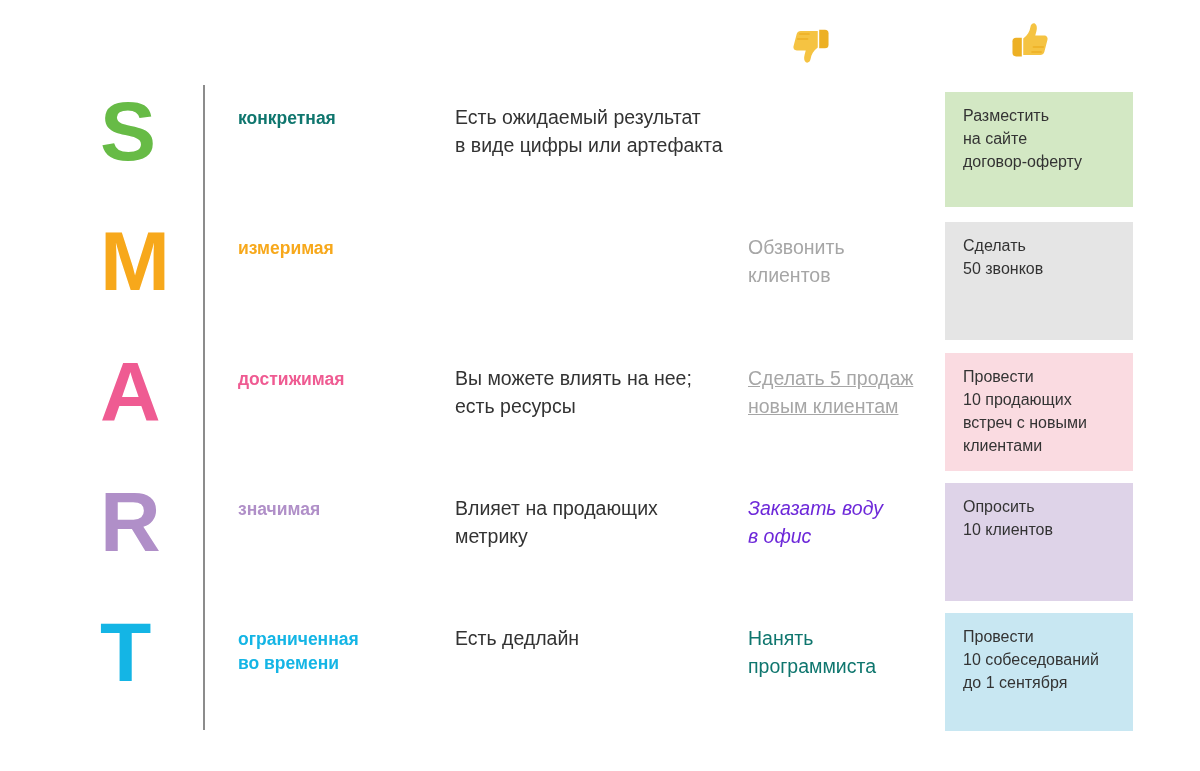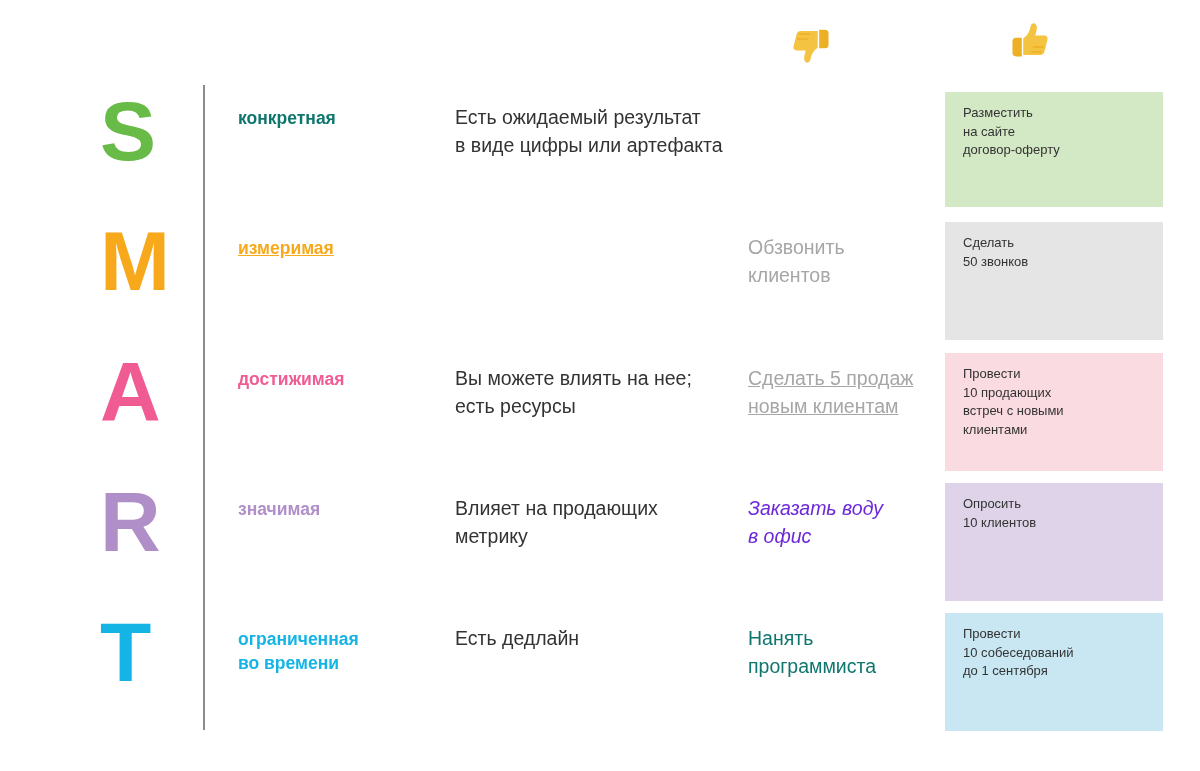--- a/index.html
+++ b/index.html
@@ -112,24 +112,24 @@
     line-height: 1.44;
     color: #a6a6a6;
     font-weight: normal;
   }
 
   
   .good-box {
     position: absolute;
     left: 945px;
     top: 0px;
-    width: 218px;
+    width: 188px;
     box-sizing: border-box;
     padding: 12px 16px 12px 18px;
-    font-size: 13px;
+    font-size: 16px;
     line-height: 1.44;
     color: #333333;
   }
   .row-0 .good-box { height: 115px; }
   .row-1 .good-box { height: 118px; }
   .row-2 .good-box { height: 118px; }
   .row-3 .good-box { height: 118px; }
   .row-4 .good-box { height: 118px; }
 
   .nowrap-lines { white-space: pre-line; }
@@ -164,21 +164,21 @@
     <div class="keyword nowrap-lines" style="color: #0f766e;">конкретная</div>
     <div class="definition nowrap-lines" style="color: rgb(51, 51, 51);">Есть ожидаемый результат
 в виде цифры или артефакта</div>
     <div class="good-box nowrap-lines" style="background: rgb(211, 232, 196);">Разместить
 на сайте
 договор-оферту</div>
   </div>
 
   <div class="row row-1">
     <div class="letter" style="color: rgb(247, 168, 27);">M</div>
-    <div class="keyword nowrap-lines" style="color: rgb(247, 168, 27); text-decoration: underline;">измеримая</div>
+    <div class="keyword nowrap-lines" style="color: rgb(247, 168, 27);">измеримая</div>
     <div class="bad-example nowrap-lines" style="color: rgb(166, 166, 166);">Обзвонить
 клиентов</div>
     <div class="good-box nowrap-lines" style="background: #e5e5e5;">Сделать
 50 звонков</div>
   </div>
 
   <div class="row row-2">
     <div class="letter" style="color: rgb(239, 91, 146);">A</div>
     <div class="keyword nowrap-lines" style="color: rgb(239, 91, 146);">достижимая</div>
     <div class="definition nowrap-lines" style="color: rgb(51, 51, 51);">Вы можете влиять на нее;

